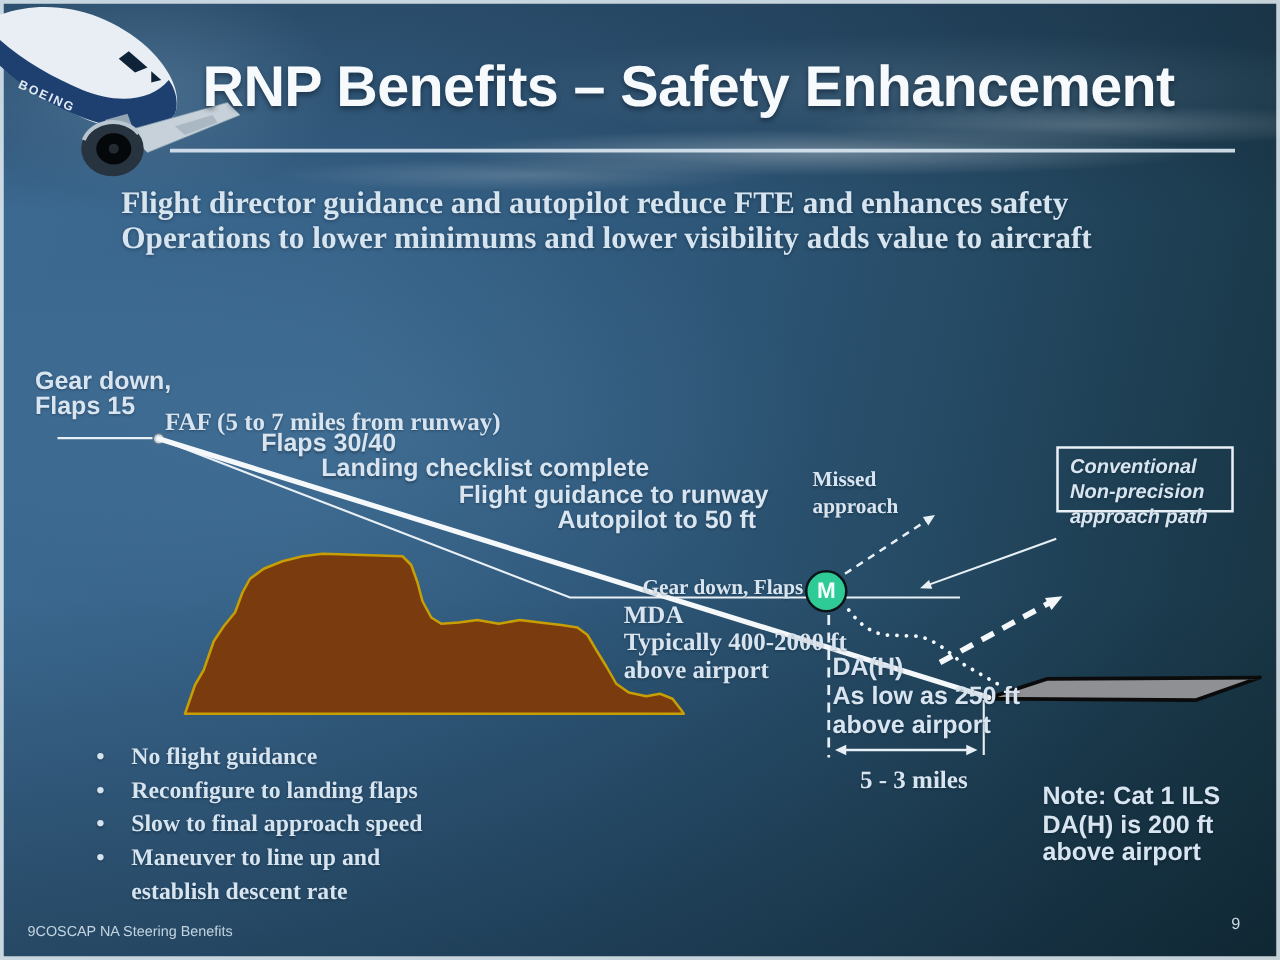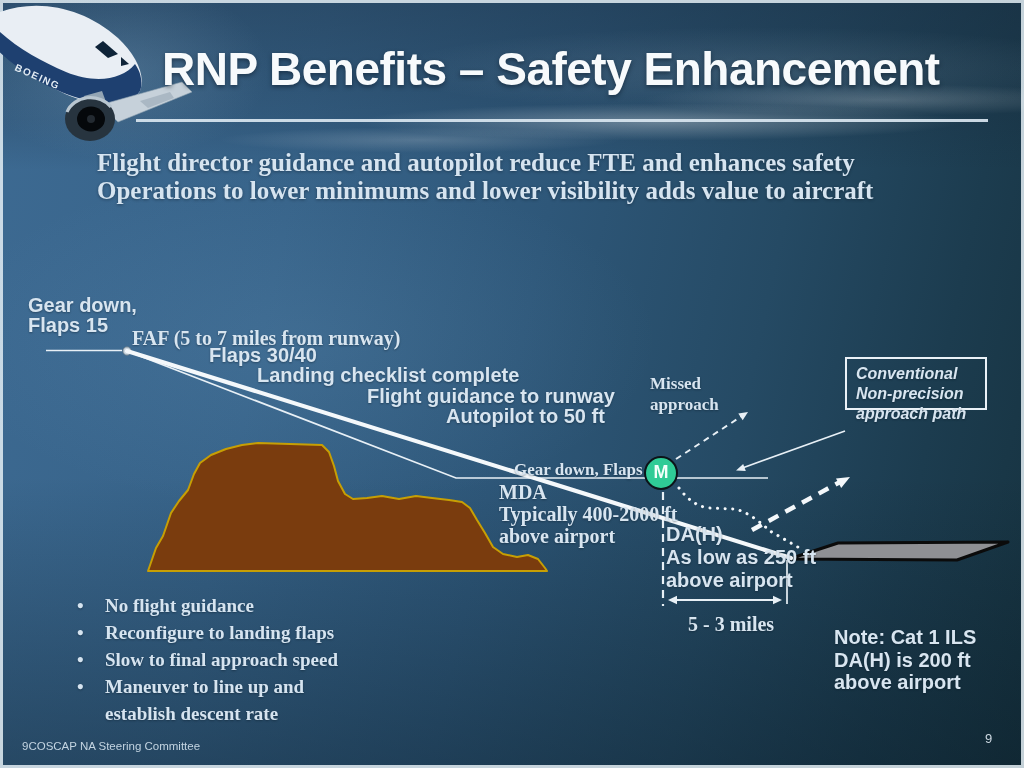--- a/index.html
+++ b/index.html
@@ -183,15 +183,15 @@
     <div class="b-item">
         <span class="b-dot">•</span>
         <span>Maneuver to line up and</span>
       </div>
     <div class="b-item">
         <span class="b-dot hide">•</span>
         <span>establish descent rate</span>
       </div>
   </div>
 
-  <div class="footer">9COSCAP NA Steering Committee</div>
+  <div class="footer">9COSCAP NA Steering Benefits</div>
   <div class="pagenum">9</div>
 </div>
 
 </body></html>

